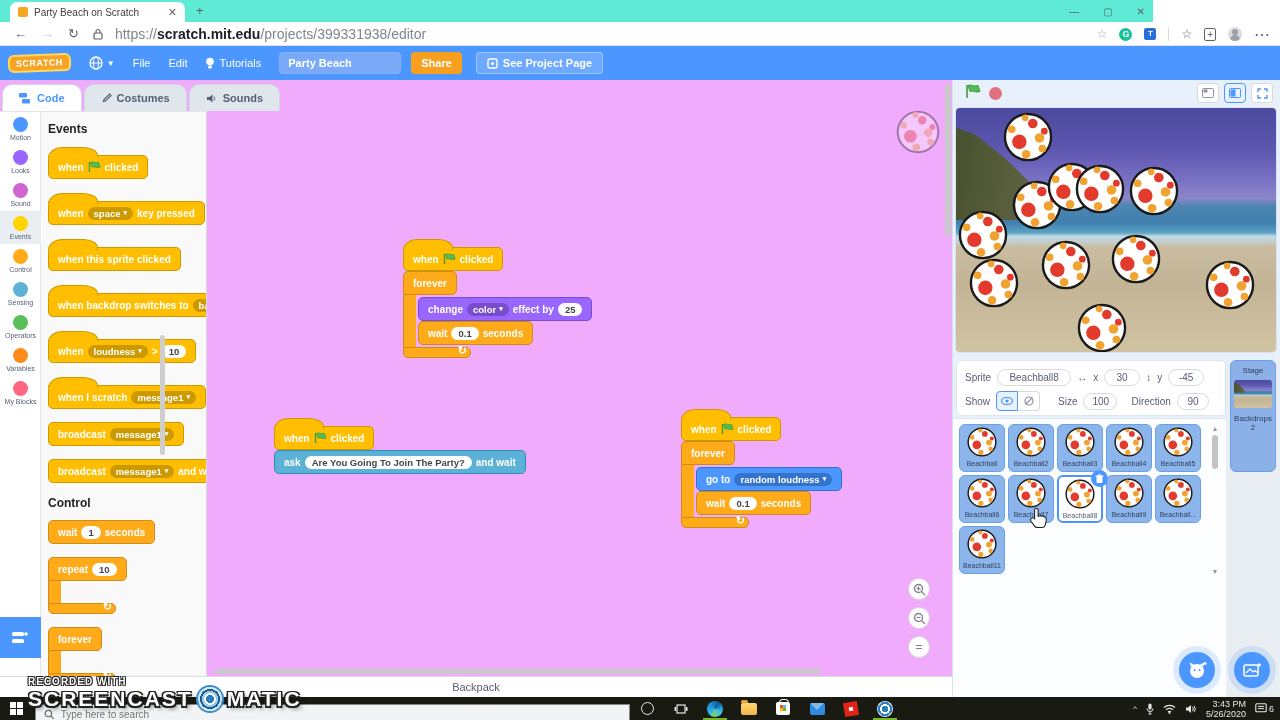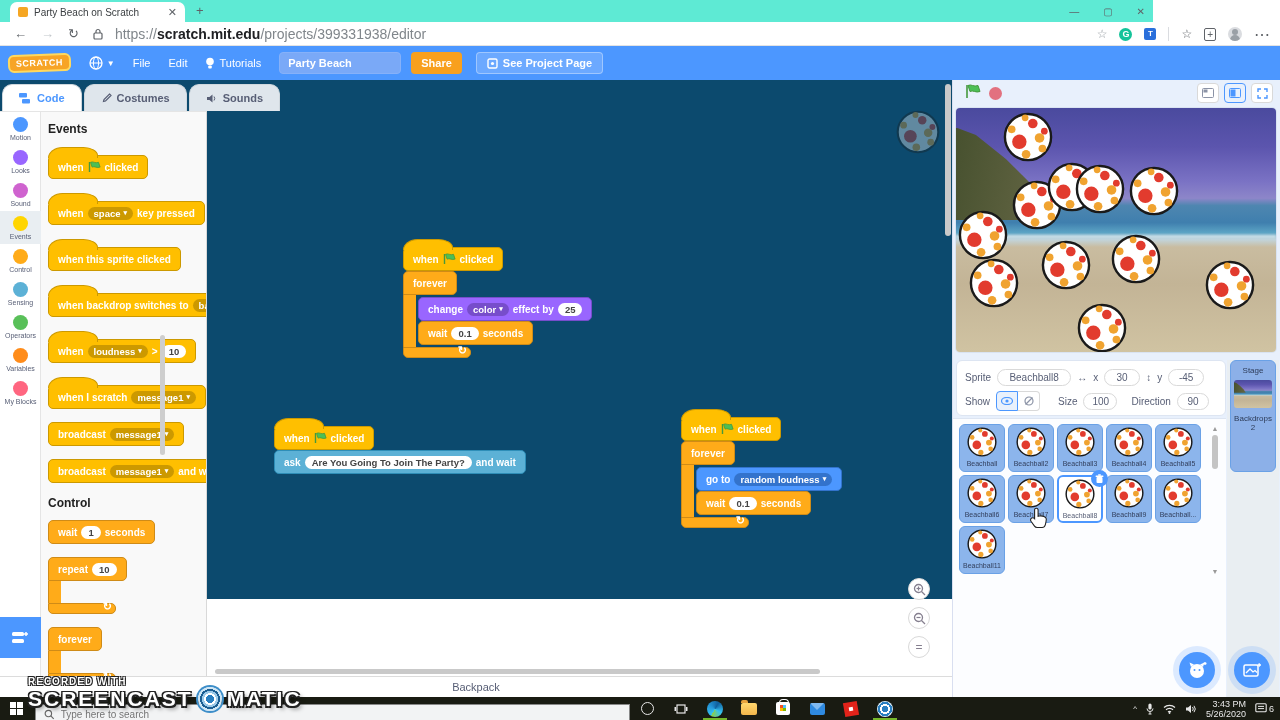--- a/index.html
+++ b/index.html
@@ -36,21 +36,21 @@
   .share-btn { margin-left:10px; background:#f8a01e; border-radius:4px; height:22px; padding:0 10px; display:flex; align-items:center; font-weight:700; }
   .spp-btn { margin-left:14px; background:rgba(255,255,255,.18); border:1px solid rgba(255,255,255,.35); border-radius:4px; height:22px; padding:0 10px; display:flex; align-items:center; gap:5px; font-weight:700; }
   .mb-right { position:absolute; right:8px; top:46px; height:34px; display:flex; align-items:center; gap:14px; color:#fff; font-size:11px; font-weight:700; }
   .folder-ic { width:16px; height:12px; border:1.5px solid #fff; border-radius:2px; position:relative; }
   .folder-ic::before{content:"";position:absolute;left:-1px;top:-4px;width:7px;height:3px;background:#fff;border-radius:1px;}
   .user-av { width:18px; height:18px; background:#fff; border-radius:3px; position:relative; overflow:hidden; }
   .user-av::before{content:"";position:absolute;left:6px;top:3px;width:7px;height:7px;border-radius:50%;background:#333;}
   .user-av::after{content:"";position:absolute;left:3px;top:10px;width:13px;height:8px;border-radius:4px 4px 0 0;background:#333;}
 
   
-  .editor { position:absolute; left:0; top:80px; width:952px; height:519px; background:#0c4a6e; }
+  .editor { position:absolute; left:0; top:80px; width:952px; height:617px; background:#f0abfc; }
   .edit-tabs { position:absolute; left:0; top:4px; height:27px; display:flex; }
   .etab { display:flex; align-items:center; gap:5px; padding:0 16px; font-size:11px; font-weight:700; color:#575e75; background:#dfe6ec; border:1px solid #d0d8de; border-bottom:none; border-radius:10px 10px 0 0; margin-left:2px; }
   .etab.sel { background:#fff; color:#4c97ff; }
   .catcol { position:absolute; left:0; top:31px; width:41px; height:566px; background:#fff; border-right:1px solid #e5e5e5; border-top:1px solid #e5e5e5; }
   .cat { width:41px; padding:5px 0 4px; display:flex; flex-direction:column; align-items:center; gap:2px; font-size:7px; color:#575e75; }
   .cat.sel { background:#e9eef2; }
   .cat-dot { width:15px; height:15px; border-radius:50%; }
   .palette { position:absolute; left:41px; top:31px; width:166px; height:566px; background:#f9f9f9; border-right:1px solid #d9d9d9; border-top:1px solid #e5e5e5; overflow:hidden; padding:6px 0 0 7px; }
   .pal-h { font-size:12px; font-weight:700; color:#222; margin:4px 0 10px; }
   .pal-block { margin-bottom:13px; }

